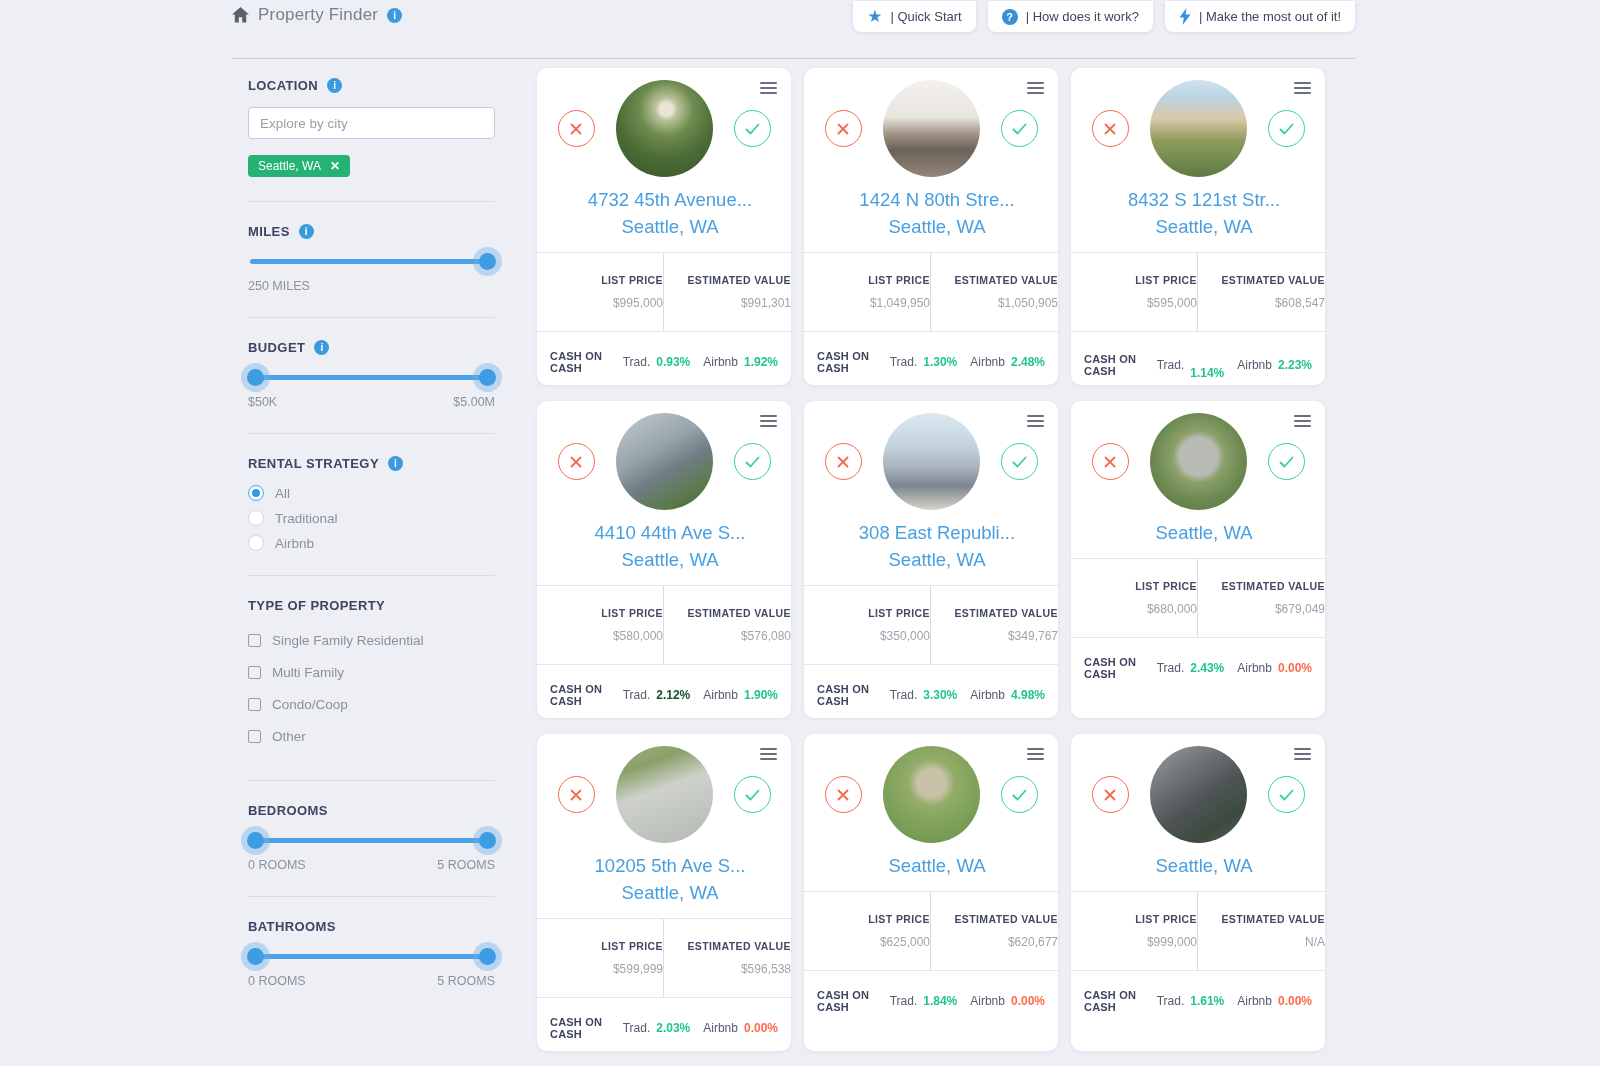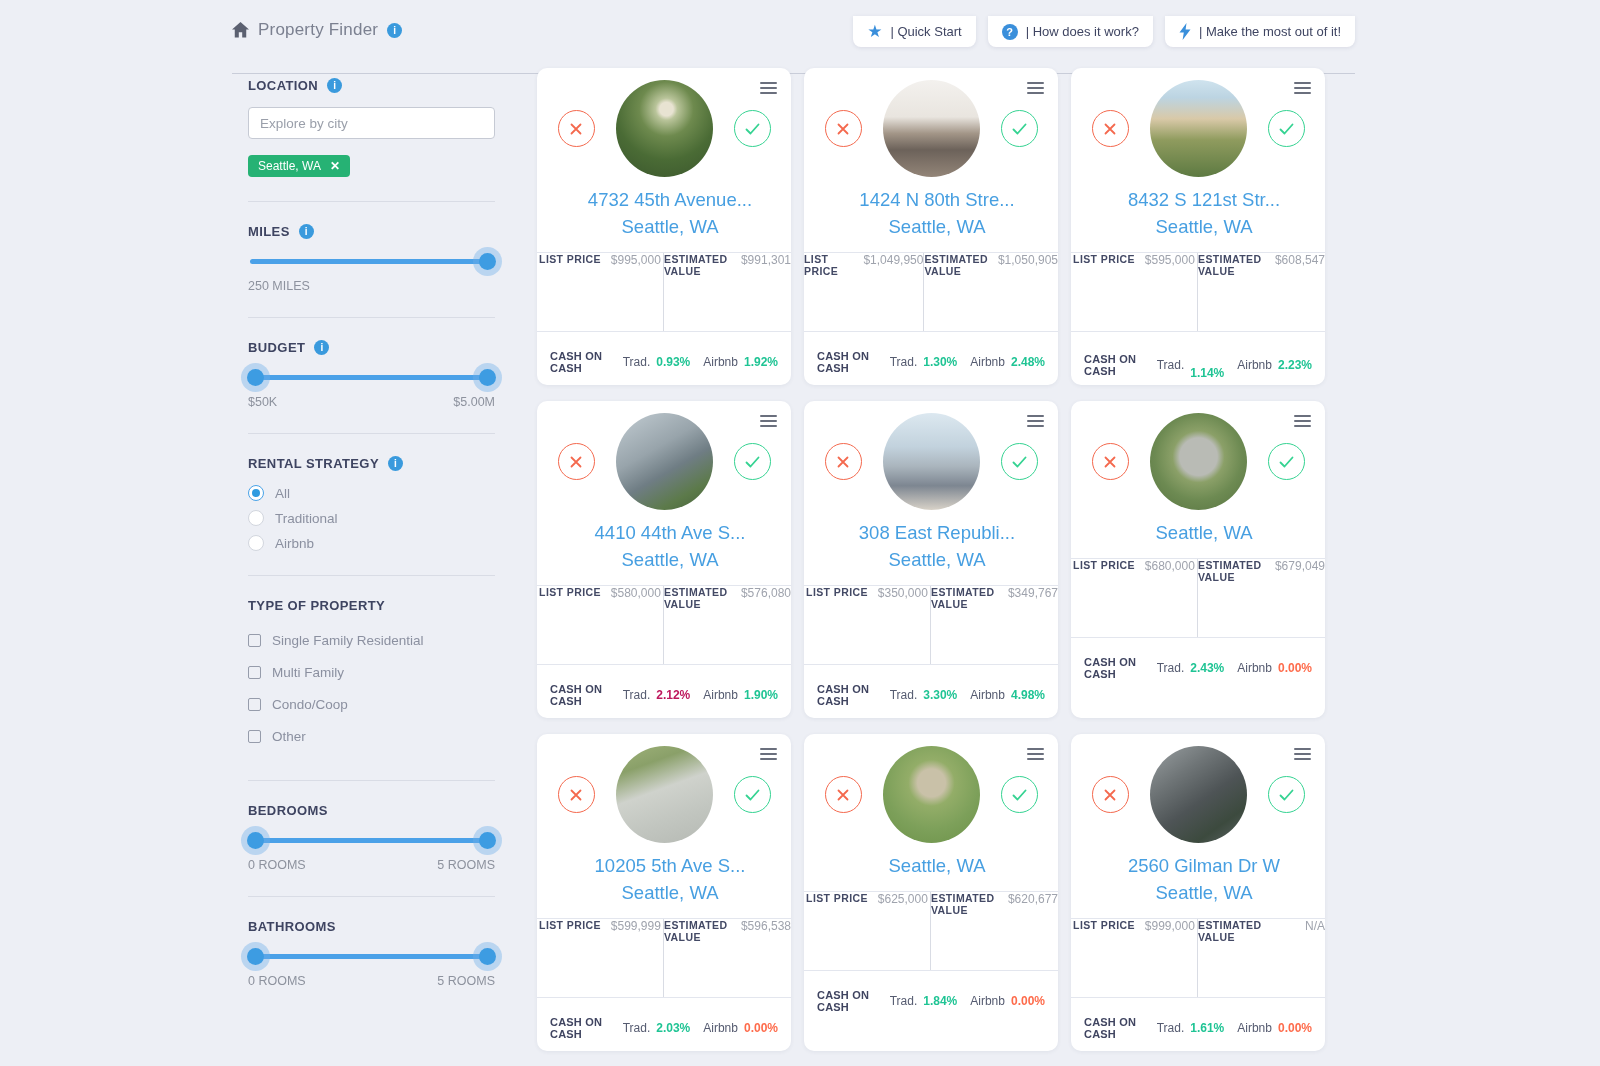--- a/index.html
+++ b/index.html
@@ -1,21 +1,21 @@
 <!DOCTYPE html>
 <html><head>
 <meta charset="utf-8">
 <style>
   * { margin:0; padding:0; box-sizing:border-box; }
   html,body { width:1600px; height:1066px; overflow:hidden; }
   body { font-family:"Liberation Sans", sans-serif; background:#edeff5; color:#3f4562; }
   .page { position:relative; width:1600px; height:1066px; }
 
   
-  .topbar { position:absolute; left:232px; top:16px; width:1123px; height:58px;
+  .topbar { position:absolute; left:232px; top:1px; width:1123px; height:58px;
             display:flex; align-items:flex-start; justify-content:space-between;
             border-bottom:1px solid #c9cdd9; }
   .topbar-left { display:flex; align-items:center; gap:9px; padding-top:4px; }
   .page-title { font-size:17px; color:#7b8090; letter-spacing:.2px; }
   .topbar-right { display:flex; gap:12px; }
   .tb-btn { display:flex; align-items:center; gap:8px; height:31px; padding:0 14px;
             background:#fff; border:none; border-radius:0 0 8px 8px; cursor:pointer;
             box-shadow:0 1px 4px rgba(40,50,90,.10); font-size:13px; color:#3f4562;
             font-family:"Liberation Sans",sans-serif; }
   .tb-btn svg { display:block; }
@@ -74,21 +74,21 @@
   .burger span { display:block; height:2px; background:#6a6f7d; margin-bottom:3px; border-radius:1px; }
   .photo-row { display:flex; align-items:center; justify-content:center; padding-top:12px; }
   .photo { width:97px; height:97px; border-radius:50%; flex:0 0 auto; }
   .act-btn { width:37px; height:37px; border-radius:50%; background:#fff; border:1.8px solid;
              display:flex; align-items:center; justify-content:center; cursor:pointer; flex:0 0 auto; }
   .act-x { border-color:#f4694e; color:#f4694e; margin-right:21px; }
   .act-ok { border-color:#35d392; color:#35d392; margin-left:21px; }
   .addr { margin-top:9px; text-align:center; font-size:18.5px; line-height:27px; color:#479fe1; cursor:pointer;padding-left:12px; }
   .prices { display:flex; border-top:1px solid #e3e6ee; border-bottom:1px solid #e3e6ee;
             margin-top:12px; height:80px; }
-  .price-col { flex:1 1 50%; display:flex; flex-direction:row; align-items:flex-start;
+  .price-col { flex:1 1 50%; display:flex; flex-direction:column; align-items:flex-end;
                justify-content:center; gap:10px; }
   .price-col.first { border-right:1px solid #d9dce4; }
   .price-label { font-size:10.5px; font-weight:bold; color:#434965; letter-spacing:.4px; }
   .price-val { font-size:12px; color:#9fa3ad; }
   .coc { display:flex; align-items:center; padding:0 13px; margin-top:18px; font-size:12px; color:#555b70; }
   .coc-label { font-size:11px; font-weight:bold; color:#3f4460; letter-spacing:.2px; }
   .coc .pair-label { margin-left:13px; }
   .coc .pair-val { margin-left:6px; font-weight:bold; }
 </style>
 </head>
@@ -395,21 +395,21 @@
           <span class="price-val">$580,000</span>
         </div>
         <div class="price-col">
           <span class="price-label">ESTIMATED VALUE</span>
           <span class="price-val">$576,080</span>
         </div>
       </div>
       <div class="coc">
         <span class="coc-label">CASH ON CASH</span>
         <span class="pair-label">Trad.</span>
-        <span class="pair-val" style="color: #be185d;">2.12%</span>
+        <span class="pair-val" style="color: #14532d;">2.12%</span>
         <span class="pair-label">Airbnb</span>
         <span class="pair-val" style="color: rgb(31, 196, 148);">1.90%</span>
       </div>
     </div>
 
     <div class="card">
       <div class="burger">
         <span></span>
           <span></span>
           <span></span>
@@ -587,21 +587,20 @@
           </svg>
         </div>
         <div class="photo" style="background: linear-gradient(145deg, rgb(154, 160, 162) 0%, rgb(111, 117, 119) 30%, rgb(78, 84, 86) 55%, rgb(60, 74, 62) 78%, rgb(93, 101, 102) 100%);"></div>
         <div class="act-btn act-ok">
           <svg width="15" height="12" viewBox="0 0 15 12">
             <path d="M1.5 6.5 L5.5 10.5 L13.5 1.5" fill="none" stroke="currentColor" stroke-width="1.8" stroke-linecap="round" stroke-linejoin="round"></path>
           </svg>
         </div>
       </div>
       <div class="addr">
-        <div>2560 Gilman Dr W</div>
         <div>Seattle, WA</div>
       </div>
       <div class="prices">
         <div class="price-col first">
           <span class="price-label">LIST PRICE</span>
           <span class="price-val">$999,000</span>
         </div>
         <div class="price-col">
           <span class="price-label">ESTIMATED VALUE</span>
           <span class="price-val">N/A</span>

